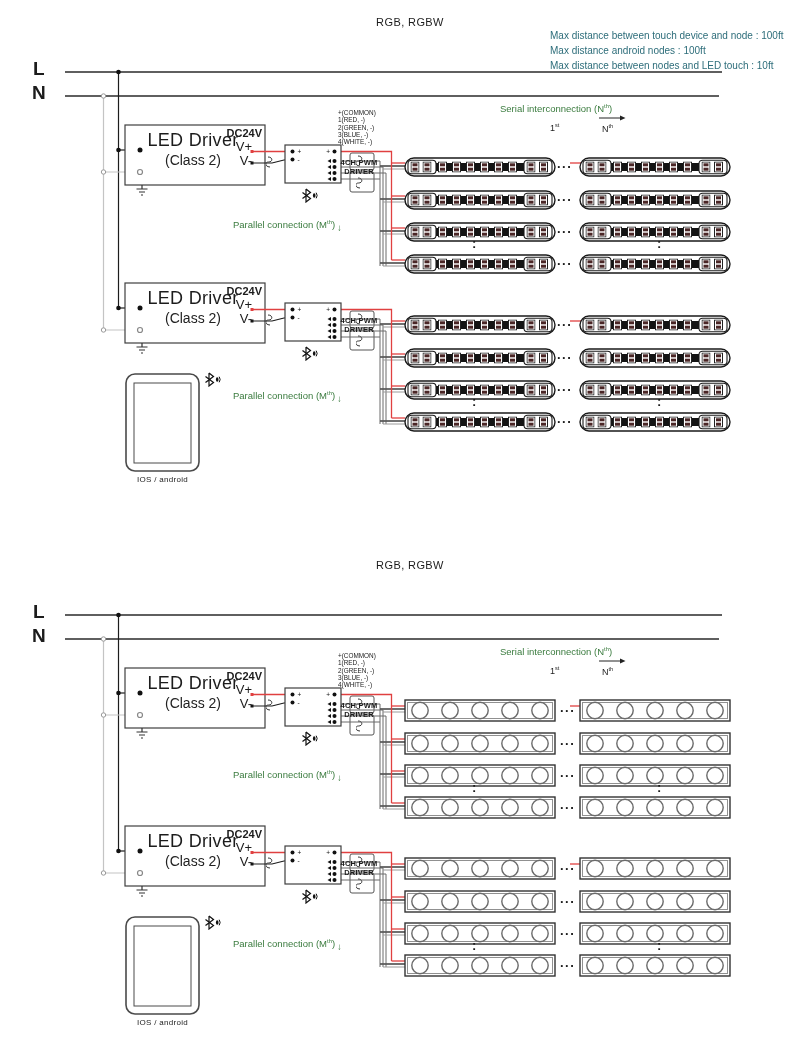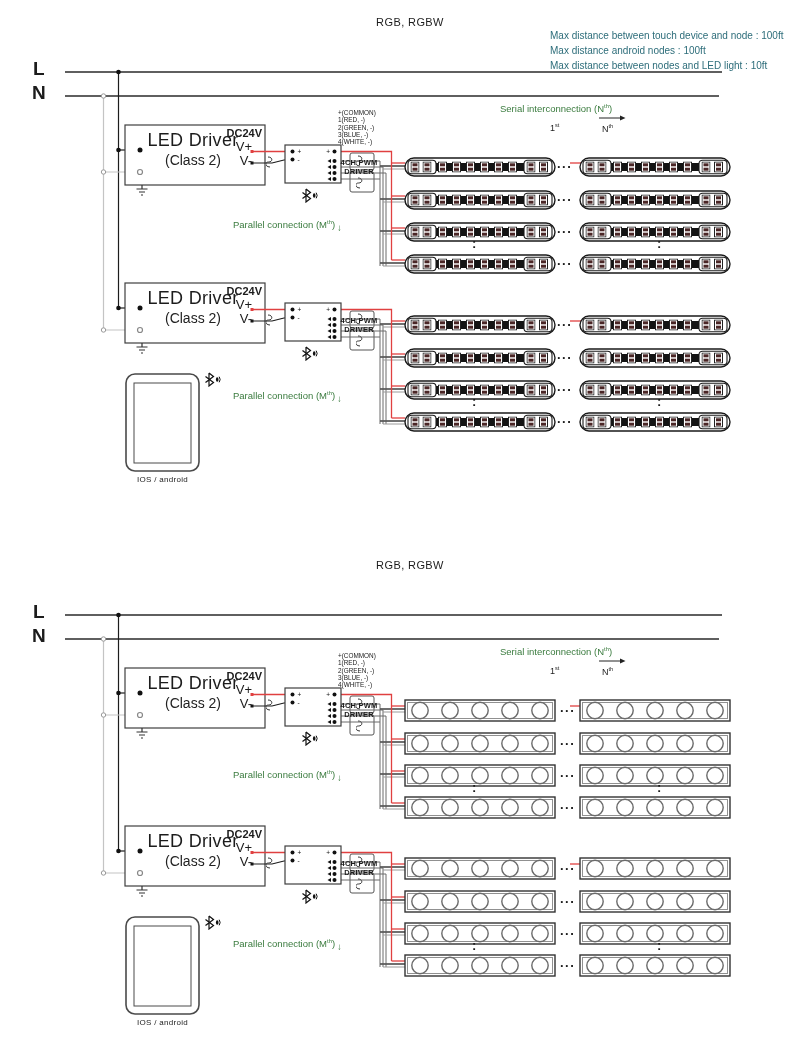--- a/index.html
+++ b/index.html
@@ -245,21 +245,21 @@
 
       <rect x="126" y="374" width="73" height="97" rx="9" fill="#fff" stroke="#4a4a4a" stroke-width="1.6"></rect>
       <rect x="134" y="383" width="57" height="80" fill="#fff" stroke="#4a4a4a" stroke-width="1"></rect>
       <use href="#bt" x="204" y="372" width="18" height="15"></use>
     </svg>
 
     <div class="lbl title" style="left:300px;top:16px;width:220px;">RGB, RGBW</div>
     <div class="notes">
       <div>Max distance between touch device and node : 100ft</div>
       <div>Max distance android nodes : 100ft</div>
-      <div>Max distance between nodes and LED light : 10ft</div>
+      <div>Max distance between nodes and LED touch : 10ft</div>
     </div>
     <div class="lbl pw" style="left:33px;top:58px;">L</div>
     <div class="lbl pw" style="left:32px;top:82px;">N</div>
 
     <div class="lbl drv-name" style="left:137px;top:130px;width:112px;">LED Driver</div>
     <div class="lbl drv-class" style="left:137px;top:152px;width:112px;">(Class 2)</div>
     <div class="lbl dc" style="left:214px;top:127px;width:48px;">DC24V</div>
     <div class="lbl vpm" style="left:216px;top:139px;width:36px;">V+</div>
     <div class="lbl vpm" style="left:216px;top:153px;width:36px;">V-</div>
 

